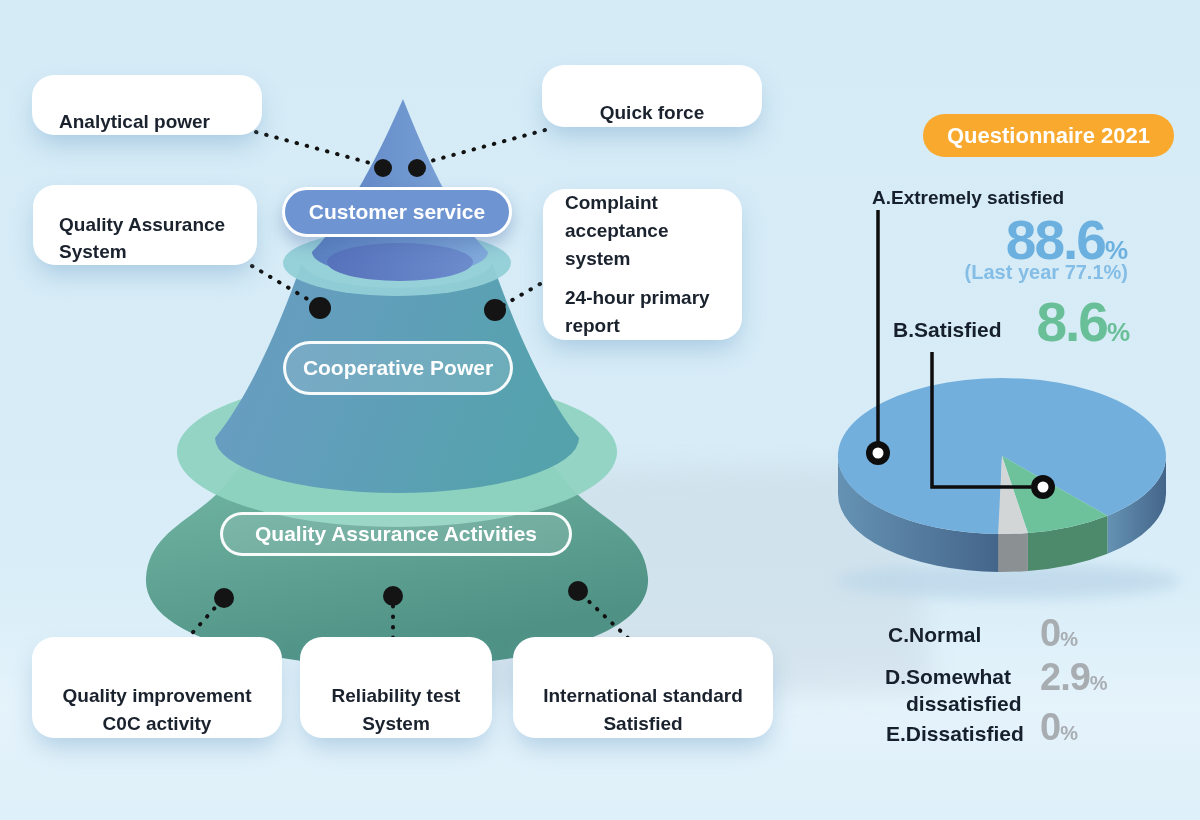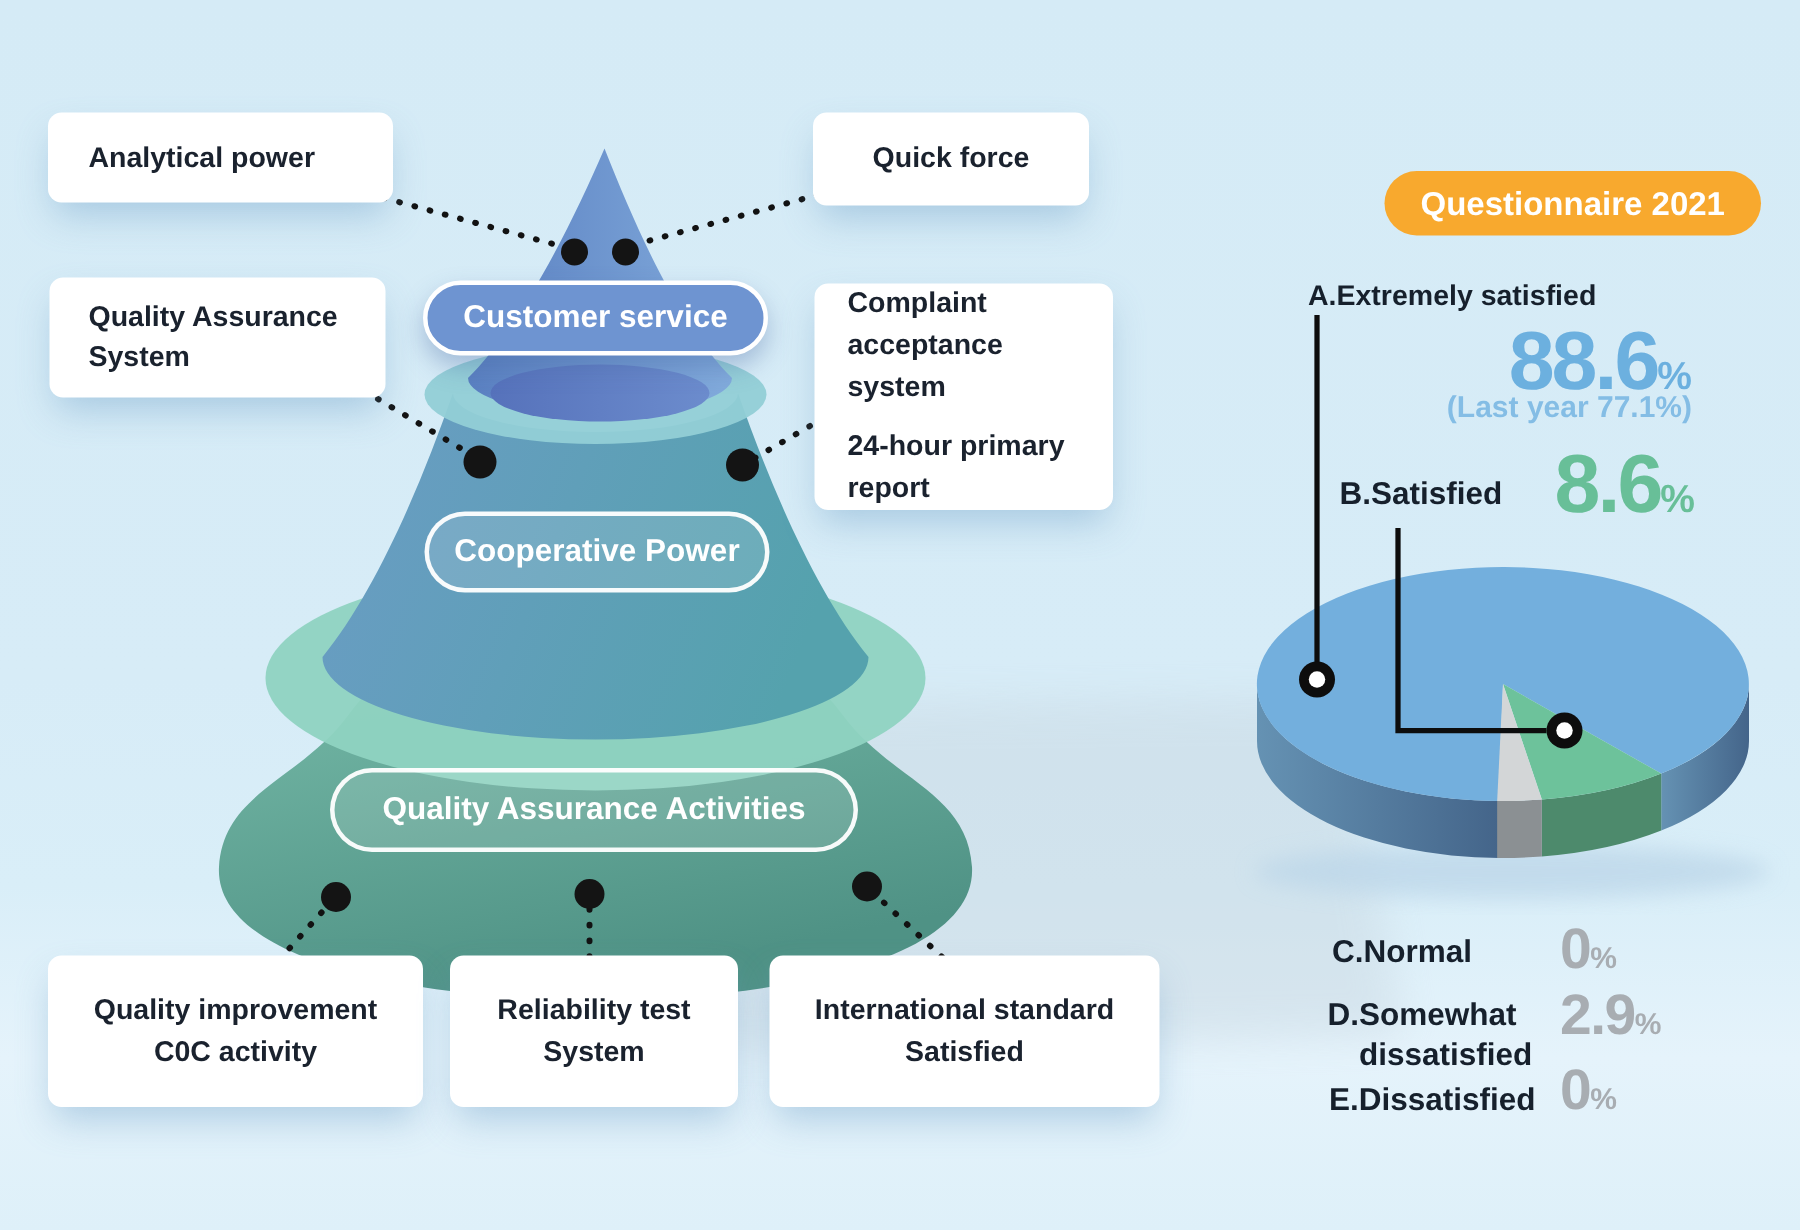--- a/index.html
+++ b/index.html
@@ -4,23 +4,23 @@
 <style>
   html,body{margin:0;padding:0;}
   #stage{
     position:relative;width:1200px;height:820px;overflow:hidden;
     background:linear-gradient(180deg,#d5ebf6 0%,#d7ecf7 55%,#d9eef8 72%,#e5f3fb 86%,#def0f9 100%);
     font-family:"Liberation Sans", sans-serif;
     -webkit-font-smoothing:antialiased;
   }
   #art{position:absolute;left:0;top:0;}
   .callout{
-    position:absolute;background:#ffffff;border-radius:9px;
+    position:absolute;background:#ffffff;border-radius:22px;
     box-shadow:0 12px 24px -4px rgba(110,160,200,.45);
-    display:flex;flex-direction:column;justify-content:center;
+    display:flex;flex-direction:column;justify-content:flex-end;
     color:#1a222e;font-weight:700;font-size:19px;line-height:27px;
     box-sizing:border-box;
   }
   .callout.center{align-items:center;text-align:center;line-height:28px;}
   .callout.left{align-items:flex-start;}
   .pill{
     position:absolute;border-radius:28px;display:flex;align-items:center;justify-content:center;
     color:#ffffff;font-weight:700;box-sizing:border-box;white-space:nowrap;
   }
   .pill-filled{background:#6e94d1;border:3px solid #ffffff;box-shadow:0 8px 16px rgba(70,100,160,.35);font-size:21px;}
@@ -129,29 +129,29 @@
       <circle cx="1043" cy="487" r="5.5" fill="#ffffff"></circle>
     </g>
   </svg>
 
   <div class="pill pill-filled" style="left:282px;top:187px;width:230px;height:50px;">
     <span>Customer service</span>
   </div>
   <div class="pill pill-outline" style="left:283px;top:341px;width:230px;height:54px;">
     <span>Cooperative Power</span>
   </div>
-  <div class="pill pill-outline" style="left:220px;top:512px;width:352px;height:56px;">
+  <div class="pill pill-outline" style="left:220px;top:512px;width:352px;height:44px;">
     <span>Quality Assurance Activities</span>
   </div>
 
   <div class="callout left" style="left:32px;top:75px;width:230px;height:60px;padding-left:27px;">
     <div>Analytical power</div>
   </div>
 
-  <div class="callout center" style="left:542px;top:75px;width:184px;height:62px;">
+  <div class="callout center" style="left:542px;top:65px;width:220px;height:62px;">
     <div>Quick force</div>
   </div>
 
   <div class="callout left" style="left:33px;top:185px;width:224px;height:80px;padding-left:26px;">
     <div>Quality Assurance</div>
     <div>System</div>
   </div>
 
   <div class="callout left" style="left:543px;top:189px;width:199px;height:151px;padding-left:22px;line-height:28px;">
     <div>Complaint</div>

